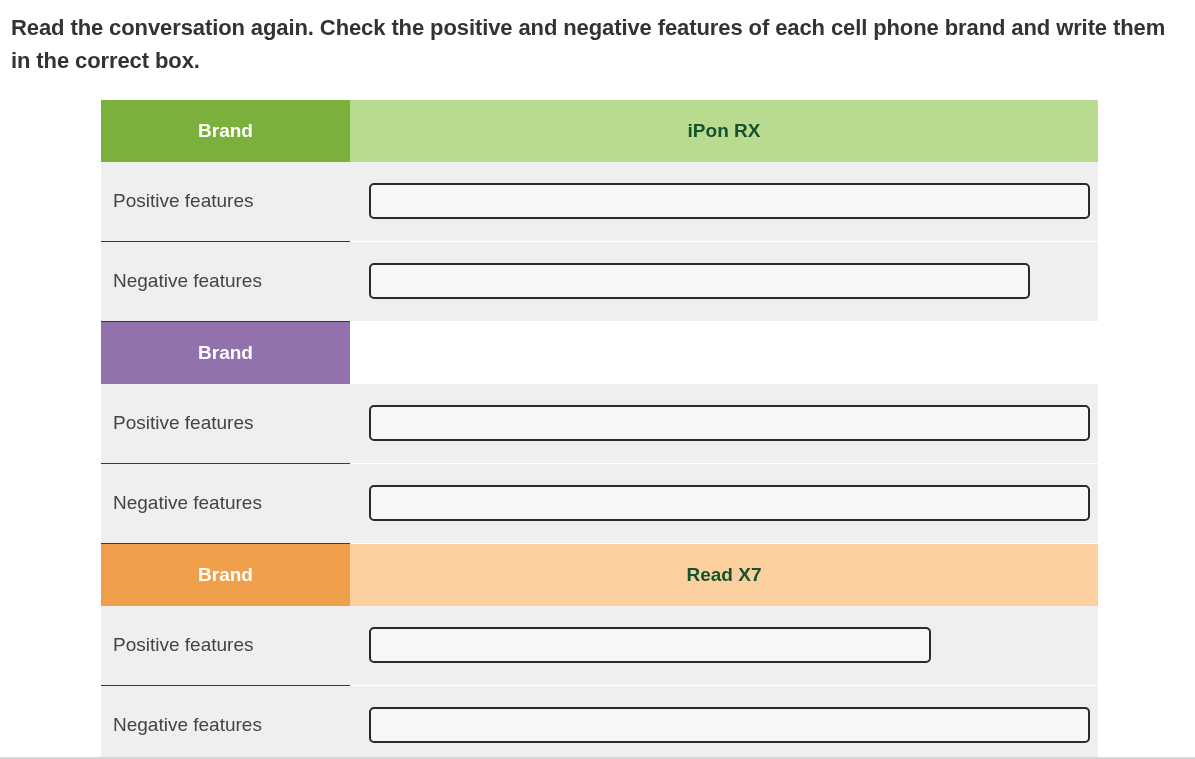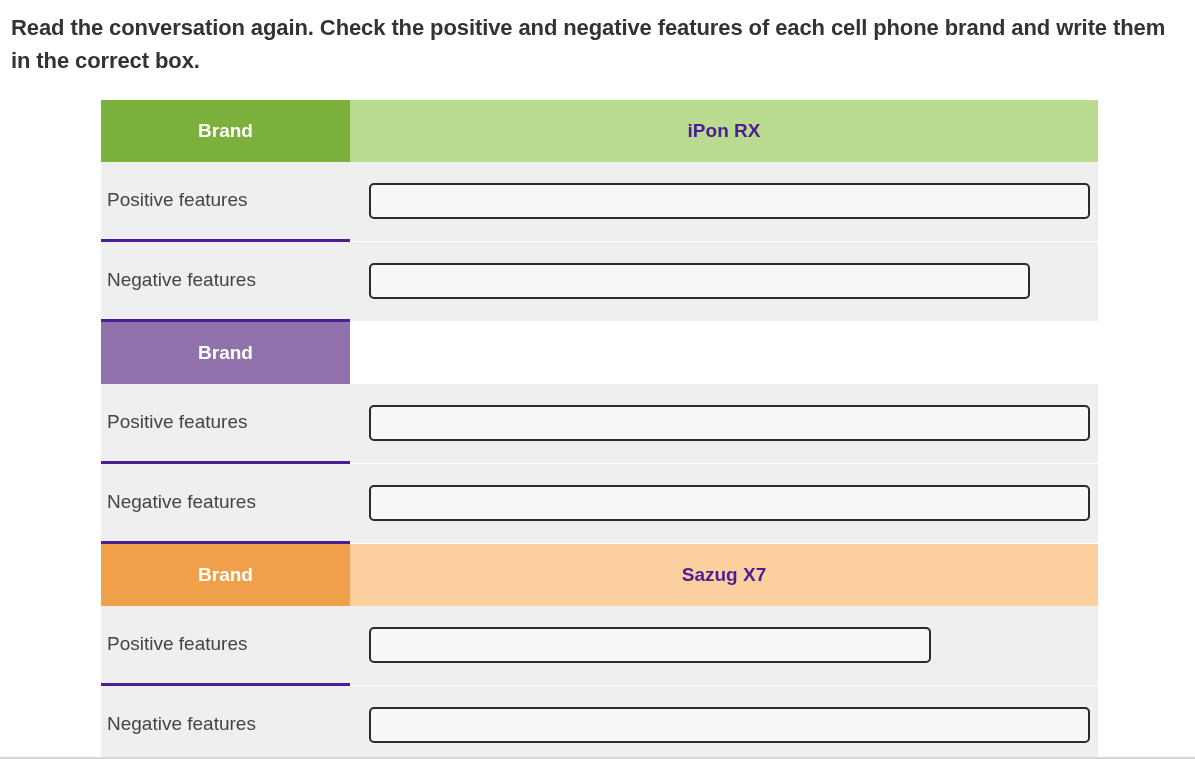--- a/index.html
+++ b/index.html
@@ -55,41 +55,41 @@
   .brand-row .cell-label {
     height: 62px;
     justify-content: center;
     color: #ffffff;
     font-weight: bold;
     font-size: 19px;
   }
   .brand-row .cell-value {
     height: 62px;
     justify-content: center;
-    color: #4c1d95;
+    color: #14532d;
     font-weight: bold;
     font-size: 19px;
   }
 
   .brand-green .cell-label { background: #7cb03c; }
   .brand-green .cell-value { background: #b9db90; }
   .brand-purple .cell-label { background: #9272ac; }
   .brand-purple .cell-value { background: #c5b2d8; }
   .brand-orange .cell-label { background: #f0a04b; }
   .brand-orange .cell-value { background: #fbcf9e; }
 
   
   .feature-row .cell-label {
     height: 80px;
     background: #efefef;
-    padding-left: 6px;
+    padding-left: 12px;
     font-size: 19px;
     color: #444444;
     font-weight: normal;
-    border-bottom: 3px solid #4c1d95;
+    border-bottom: 1px solid #4c1d95;
   }
   .feature-row .cell-value {
     height: 80px;
     background: #efefef;
     padding-left: 19px;
     border-bottom: 1px solid #ffffff;
   }
 
   .answer-input {
     height: 36px;
@@ -148,21 +148,21 @@
   </div>
   <div class="row feature-row">
     <div class="cell-label">Negative features</div>
     <div class="cell-value">
       <input class="answer-input" style="width: 721px;" value="">
     </div>
   </div>
 
   <div class="row brand-row brand-orange">
     <div class="cell-label">Brand</div>
-    <div class="cell-value">Sazug X7</div>
+    <div class="cell-value">Read X7</div>
   </div>
   <div class="row feature-row">
     <div class="cell-label">Positive features</div>
     <div class="cell-value">
       <input class="answer-input" style="width: 562px;" value="">
     </div>
   </div>
   <div class="row feature-row">
     <div class="cell-label">Negative features</div>
     <div class="cell-value">

